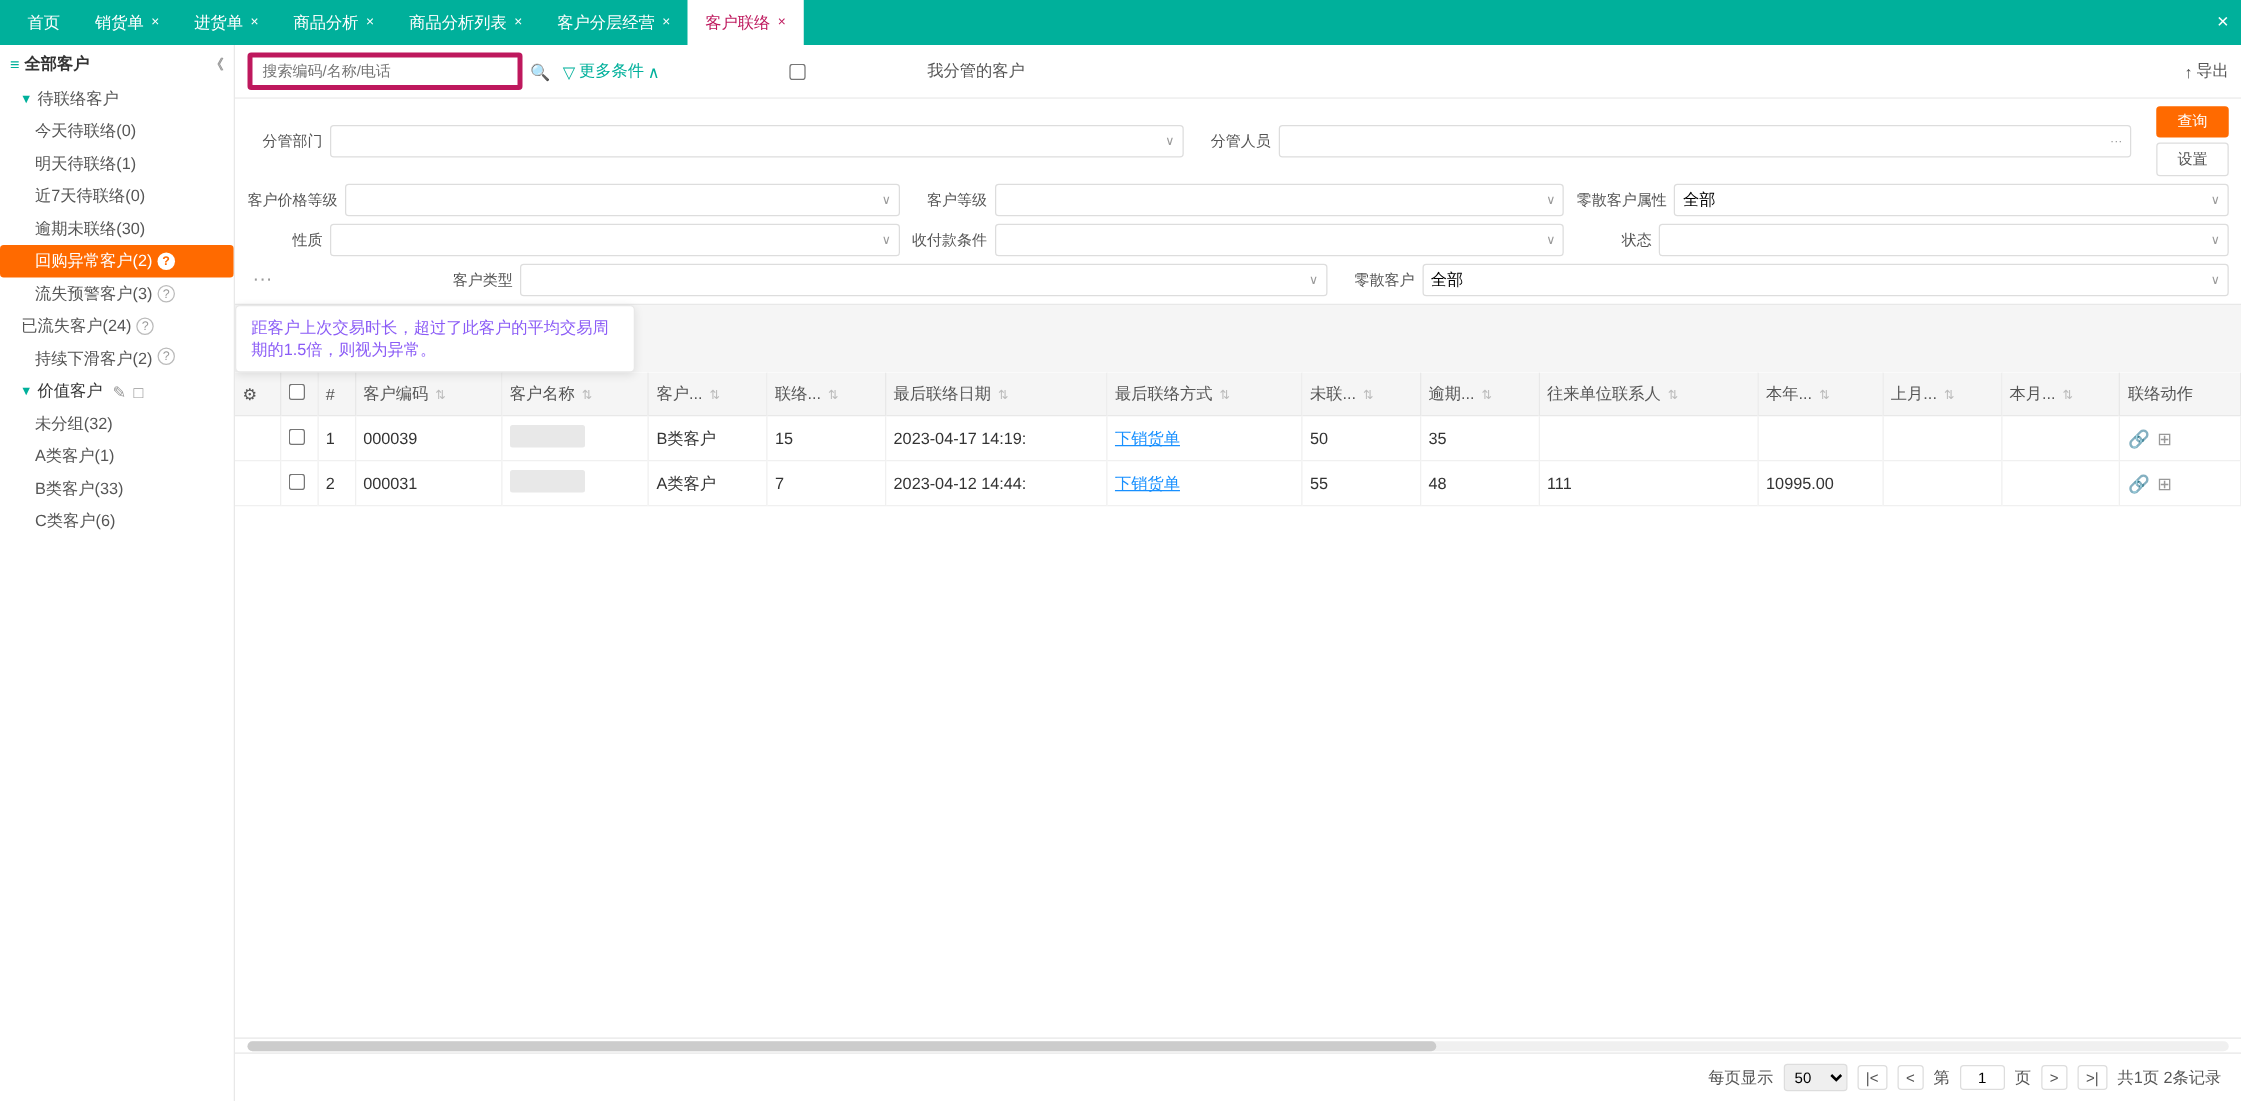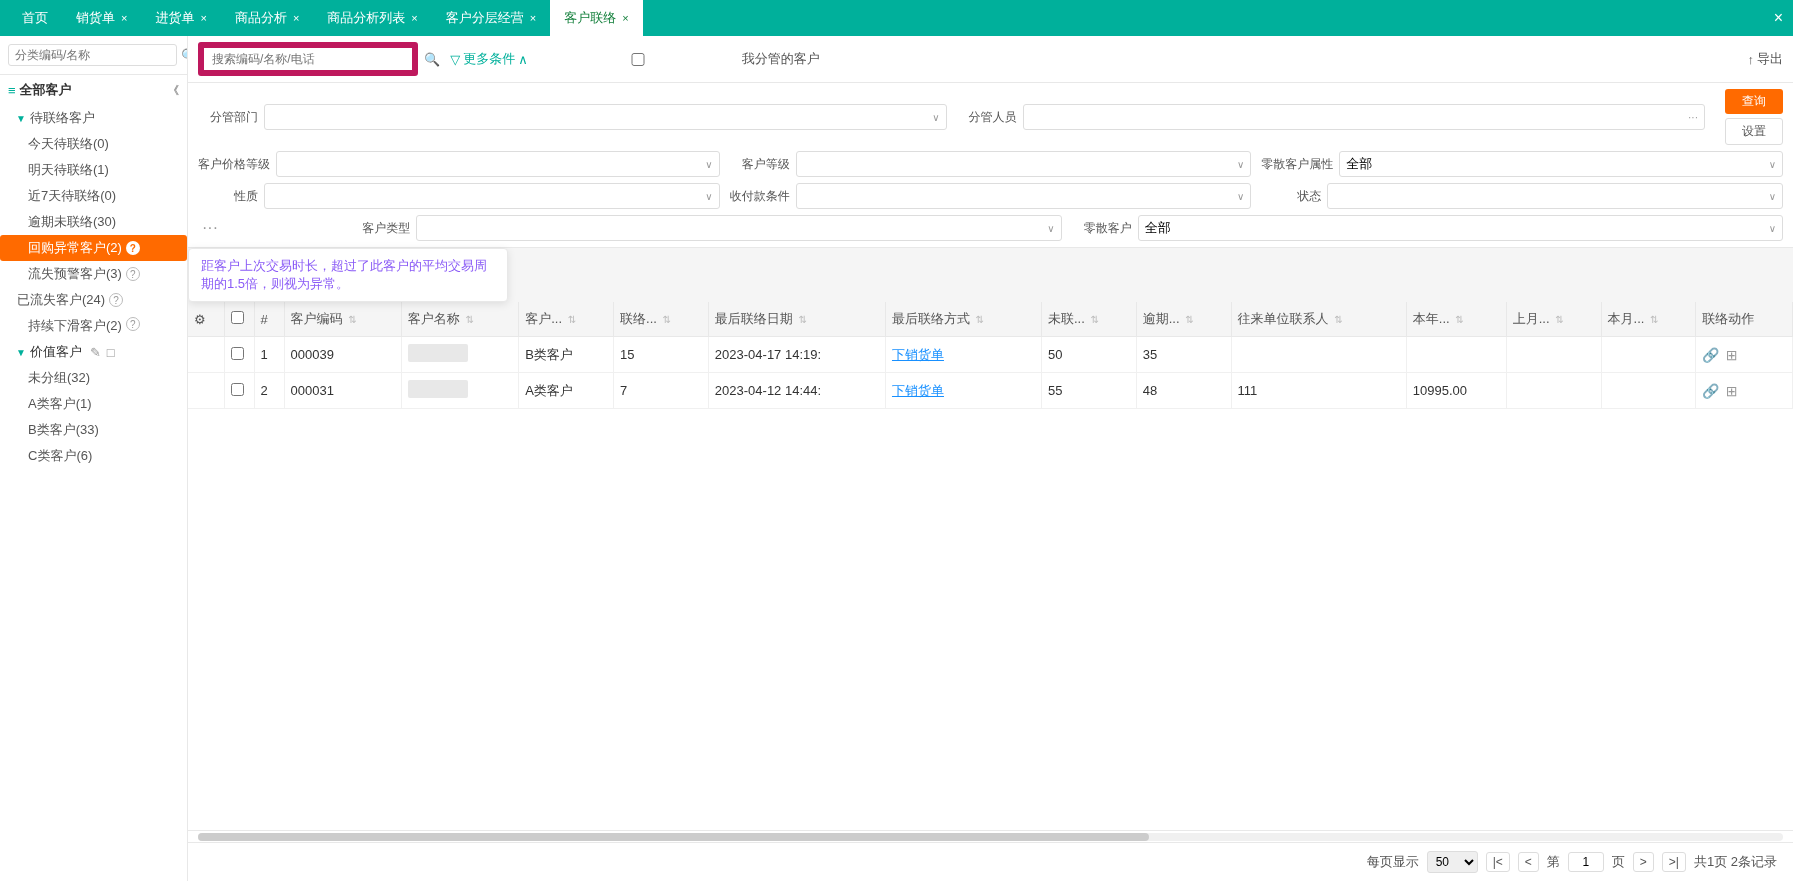--- a/index.html
+++ b/index.html
@@ -20,21 +20,21 @@
       height: 36px;
       display: flex;
       align-items: center;
       cursor: pointer;
       color: #fff;
       font-size: 13px;
       white-space: nowrap;
     }
     .top-nav .nav-item.active {
       background: #fff;
-      color: #15803d;
+      color: #be185d;
     }
     .top-nav .nav-item .close-x {
       margin-left: 6px;
       font-size: 11px;
       color: inherit;
     }
     .top-nav .win-close {
       position: absolute;
       right: 10px;
       font-size: 16px;
@@ -134,21 +134,21 @@
     
     .filter-bar {
       background: #fff;
       border-bottom: 1px solid #e8e8e8;
       padding: 6px 10px;
       display: flex;
       align-items: center;
       gap: 10px;
     }
     .filter-bar input {
-      border: 6px solid #be185d;
+      border: 4px solid #be185d;
       border-radius: 3px;
       padding: 4px 8px;
       font-size: 12px;
       width: 200px;
       outline: none;
     }
     .filter-bar .search-icon { color: #999; margin-left: -4px; }
     .filter-more {
       display: flex;
       align-items: center;
@@ -399,24 +399,20 @@
   <div class="nav-item active">
     <span>客户联络</span>
     <span class="close-x">×</span>
   </div>
   <div class="win-close">×</div>
 </div>
 
 <div class="main-layout">
 
   <div class="sidebar">
-    <div class="sidebar-search">
-      <input type="text" placeholder="分类编码/名称" style="">
-      <span class="search-btn">🔍</span>
-    </div>
     <div class="sidebar-body">
       <div class="sidebar-section-title">
         <span style="color:#00b09b; margin-right:4px;">≡</span>
         <span>全部客户</span>
         <span class="collapse-btn">《</span>
       </div>
       <div class="sidebar-group-title">
         <span class="triangle">▼</span>
         <span>待联络客户</span>
       </div>

